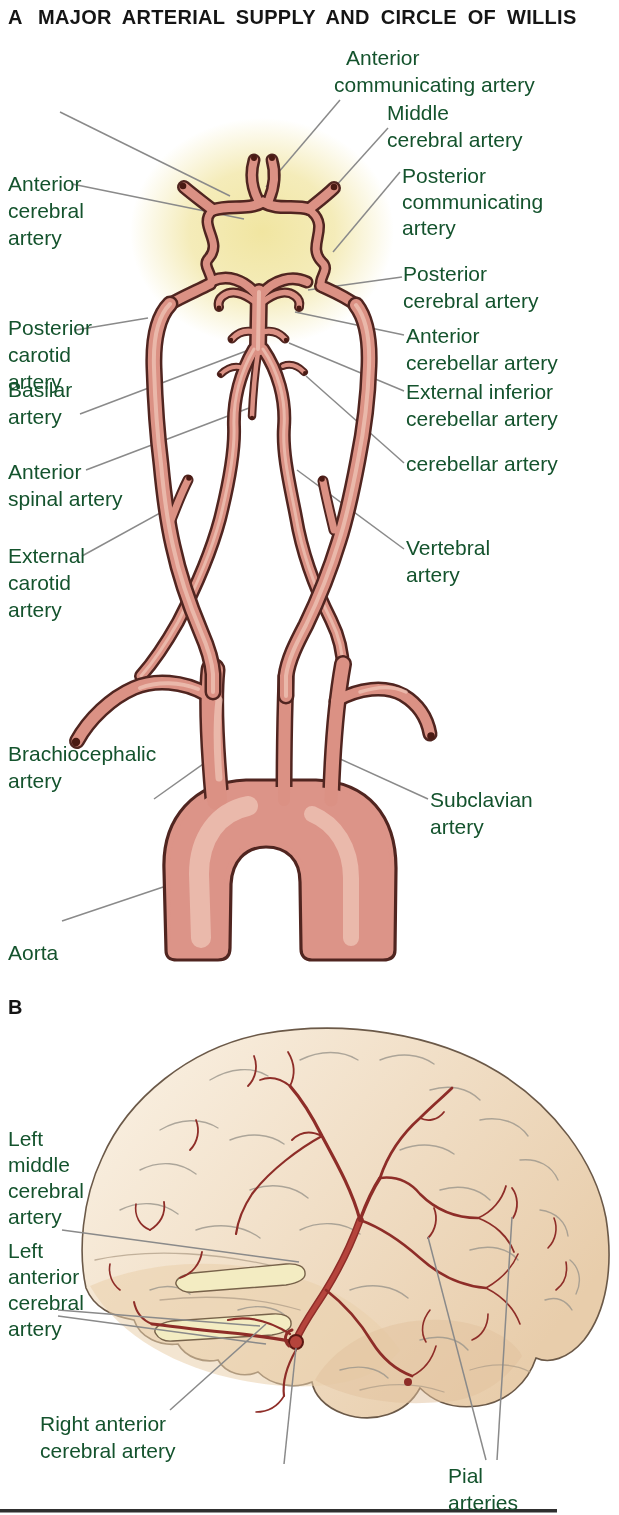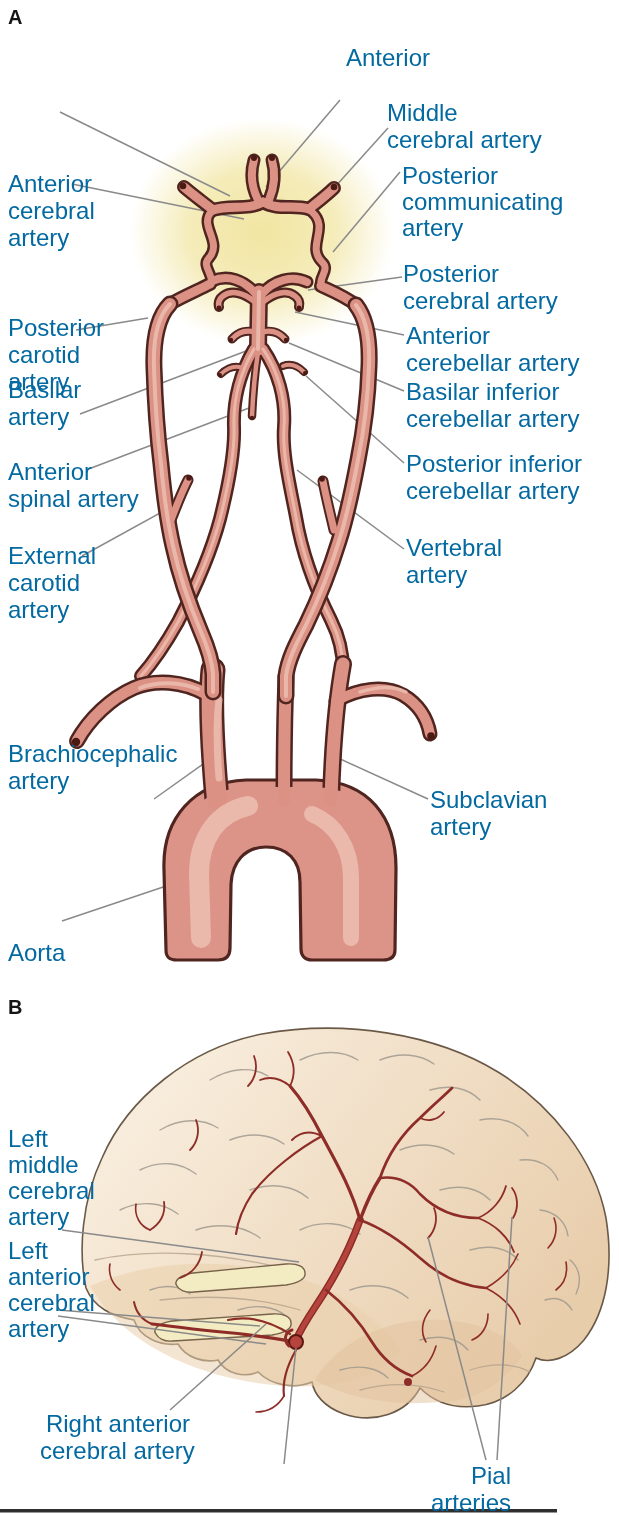--- a/index.html
+++ b/index.html
@@ -1,25 +1,25 @@
 <!DOCTYPE html>
 <html><head>
 <meta charset="utf-8">
 <style>
   html,body{margin:0;padding:0;background:#ffffff;}
   #page{position:relative;width:619px;height:1515px;background:#fff;overflow:hidden;
         font-family:"Liberation Sans","DejaVu Sans",sans-serif;color:#111;}
   svg{position:absolute;left:0;top:0;}
   .panel-title{position:absolute;font-size:20px;font-weight:bold;letter-spacing:.3px;word-spacing:5px;color:#151515;white-space:nowrap;}
   .panel-letter{position:absolute;font-size:20px;font-weight:bold;color:#151515;}
-  .lbl{position:absolute;font-size:24px;line-height:27px;color:#0369a1;white-space:nowrap;}
+  .lbl{position:absolute;font-size:21px;line-height:27px;color:#14532d;white-space:nowrap;}
   .lbl.tight{line-height:26px;}
   .lbl .ln{display:block;}
   .lbl .ind{margin-left:12px;}
-  .lbl.ctr{text-align:right;}
+  .lbl.ctr{text-align:left;}
   
   .c{stroke:#502520;fill:none;stroke-linecap:round;stroke-linejoin:round;}
   .v{stroke:#db9184;fill:none;stroke-linecap:round;stroke-linejoin:round;}
   .hl{stroke:#eec2b4;fill:none;stroke-linecap:round;opacity:.8;}
   .lead{stroke:#8a8a8a;stroke-width:1.5;fill:none;}
   .tip{fill:#4a1a13;}
   .s{stroke:#9b968c;fill:none;stroke-width:1.4;opacity:.8;stroke-linecap:round;}
   .s2{stroke:#b4a28c;fill:none;stroke-width:1.3;opacity:.8;stroke-linecap:round;}
   .ar{stroke:#8e2d28;fill:none;stroke-linecap:round;stroke-linejoin:round;}
 </style>
@@ -309,20 +309,21 @@
       <path d="M170,420 L266,334"></path>
       <path d="M284,474 L296,358"></path>
       <path d="M486,470 L428,247"></path>
       <path d="M497,470 L512,227"></path>
     </g>
 
     <rect x="0" y="519" width="557" height="3.5" fill="#2f2f2f"></rect>
   </svg>
 
   <div class="panel-letter" style="left:8px;top:6px">A</div>
+  <div class="panel-title" style="left:38px;top:6px">MAJOR ARTERIAL SUPPLY AND CIRCLE OF WILLIS</div>
   <div class="panel-letter" style="left:8px;top:996px">B</div>
 
   <div class="lbl" style="left:8px;top:170px">
     <span class="ln">Anterior</span>
     <span class="ln">cerebral</span>
     <span class="ln">artery</span>
   </div>
   <div class="lbl" style="left:8px;top:314px">
     <span class="ln">Posterior</span>
     <span class="ln">carotid</span>
@@ -344,44 +345,44 @@
   <div class="lbl" style="left:8px;top:740px">
     <span class="ln">Brachiocephalic</span>
     <span class="ln">artery</span>
   </div>
   <div class="lbl" style="left:8px;top:939px">
     <span class="ln">Aorta</span>
   </div>
 
   <div class="lbl" style="left:334px;top:44px">
     <span class="ln ind">Anterior</span>
+    <span class="ln">communicating artery</span>
   </div>
   <div class="lbl" style="left:387px;top:99px">
     <span class="ln">Middle</span>
     <span class="ln">cerebral artery</span>
   </div>
   <div class="lbl tight" style="left:402px;top:163px">
     <span class="ln">Posterior</span>
     <span class="ln">communicating</span>
     <span class="ln">artery</span>
   </div>
   <div class="lbl" style="left:403px;top:260px">
     <span class="ln">Posterior</span>
     <span class="ln">cerebral artery</span>
   </div>
   <div class="lbl" style="left:406px;top:322px">
     <span class="ln">Anterior</span>
     <span class="ln">cerebellar artery</span>
   </div>
   <div class="lbl" style="left:406px;top:378px">
-    <span class="ln">Basilar inferior</span>
+    <span class="ln">External inferior</span>
     <span class="ln">cerebellar artery</span>
   </div>
   <div class="lbl" style="left:406px;top:450px">
-    <span class="ln">Posterior inferior</span>
     <span class="ln">cerebellar artery</span>
   </div>
   <div class="lbl" style="left:406px;top:534px">
     <span class="ln">Vertebral</span>
     <span class="ln">artery</span>
   </div>
   <div class="lbl" style="left:430px;top:786px">
     <span class="ln">Subclavian</span>
     <span class="ln">artery</span>
   </div>
@@ -395,18 +396,18 @@
   <div class="lbl tight" style="left:8px;top:1238px">
     <span class="ln">Left</span>
     <span class="ln">anterior</span>
     <span class="ln">cerebral</span>
     <span class="ln">artery</span>
   </div>
   <div class="lbl ctr" style="left:40px;top:1410px;width:150px">
     <span class="ln">Right anterior</span>
     <span class="ln">cerebral artery</span>
   </div>
-  <div class="lbl ctr" style="left:427px;top:1462px;width:84px">
+  <div class="lbl ctr" style="left:448px;top:1462px;width:84px">
     <span class="ln">Pial</span>
     <span class="ln">arteries</span>
   </div>
 
 </div>
 
 </body></html>

